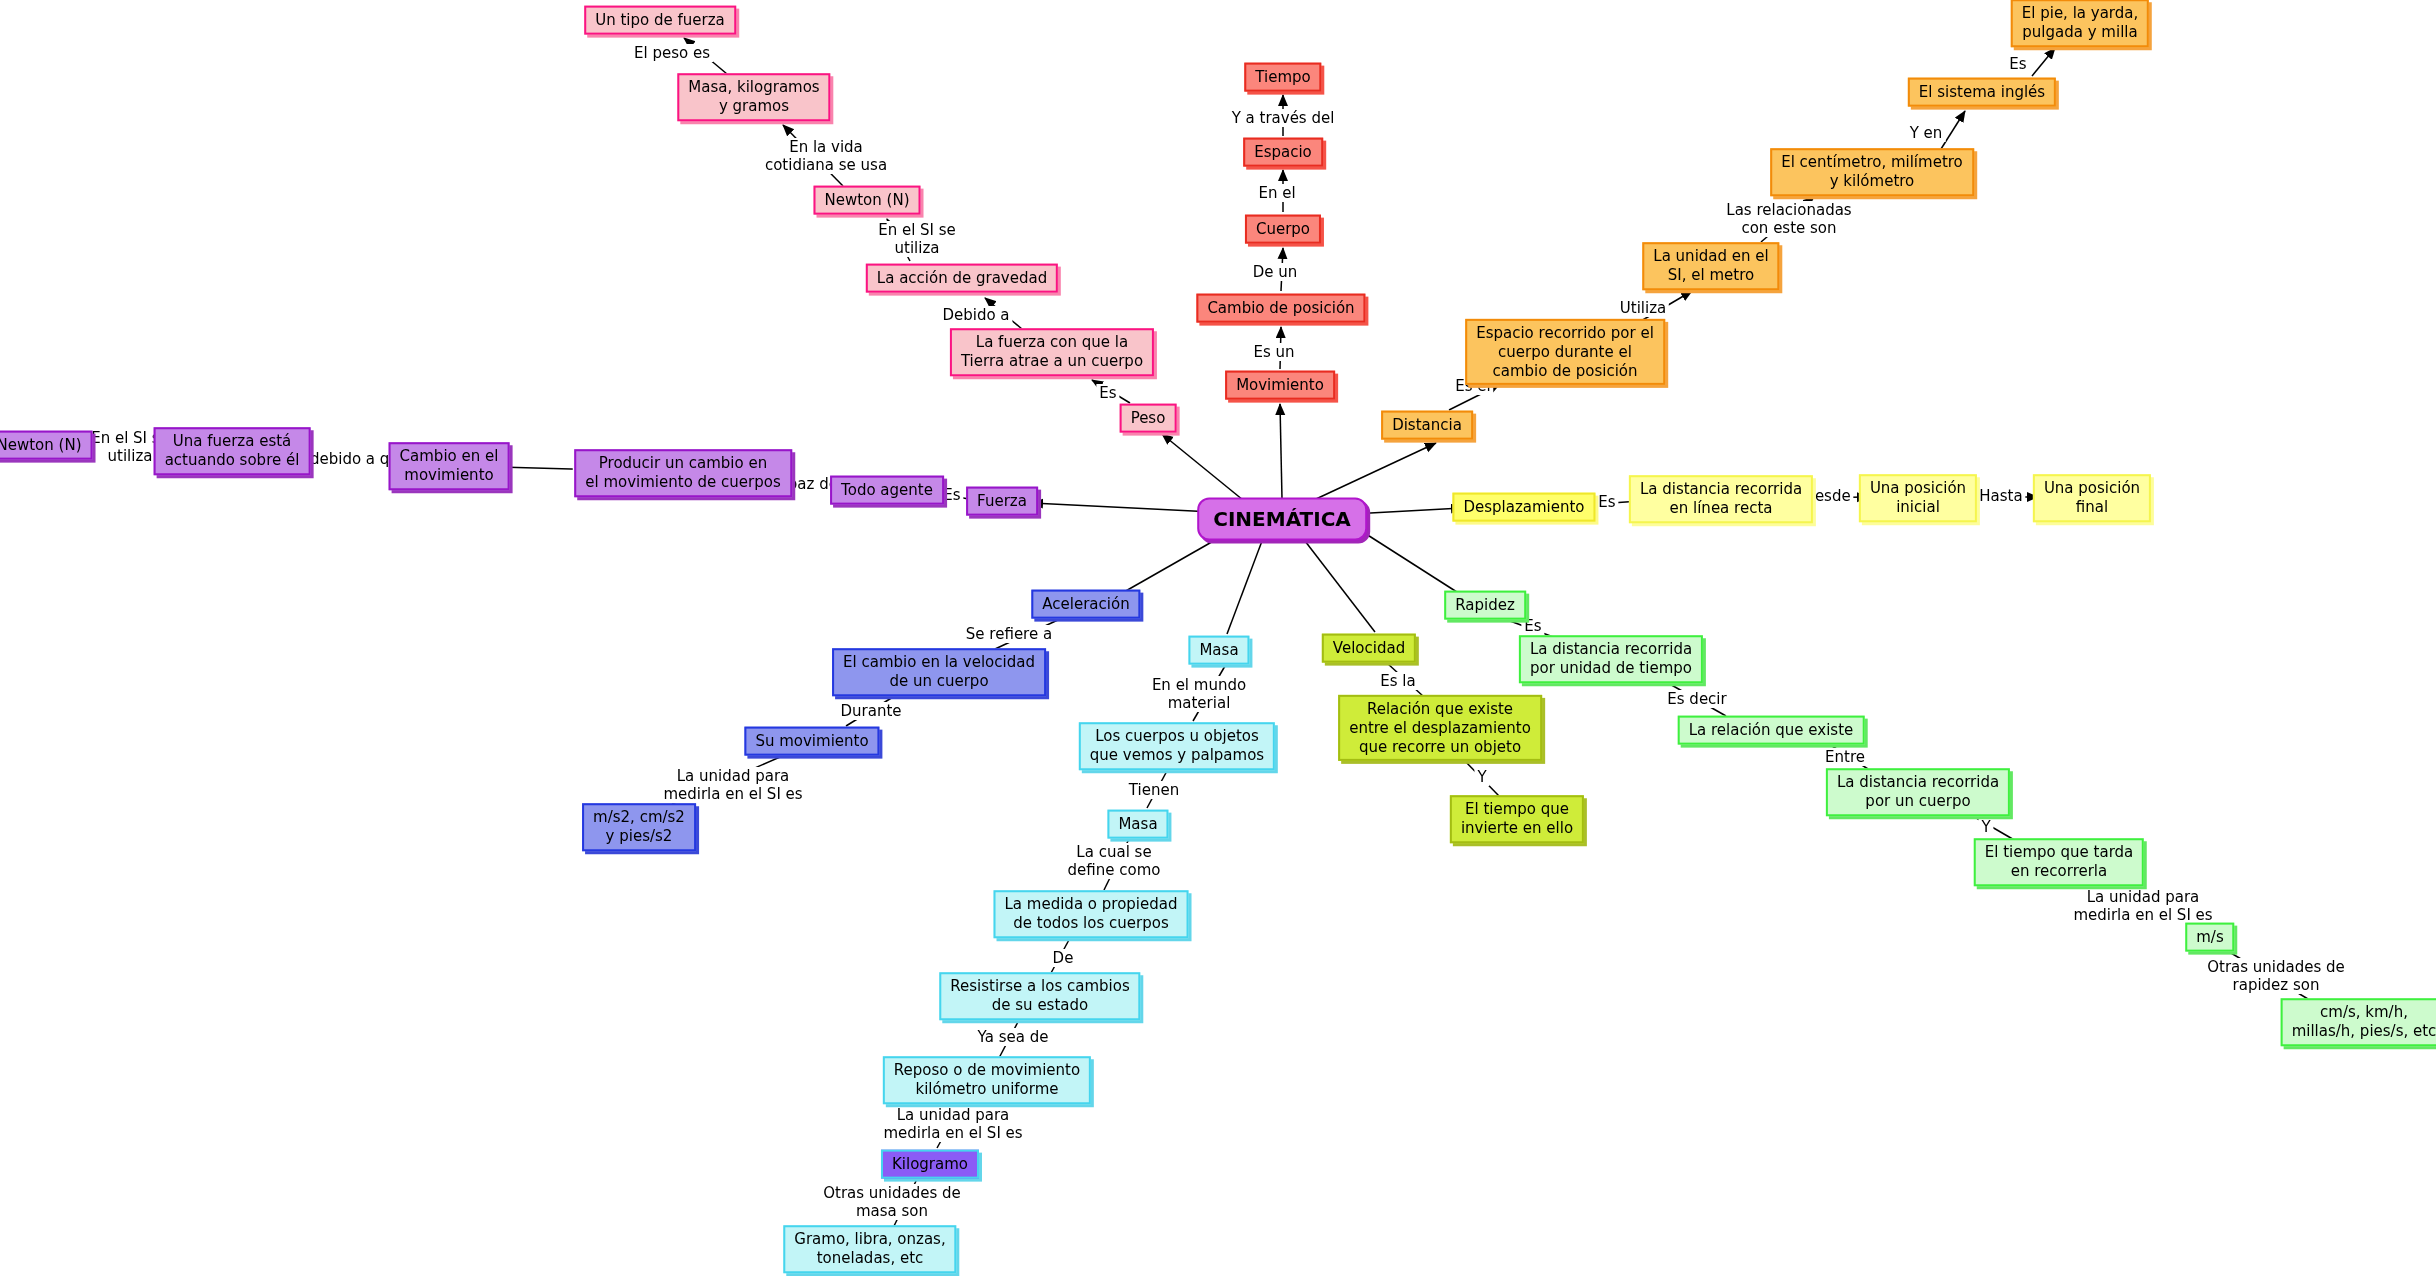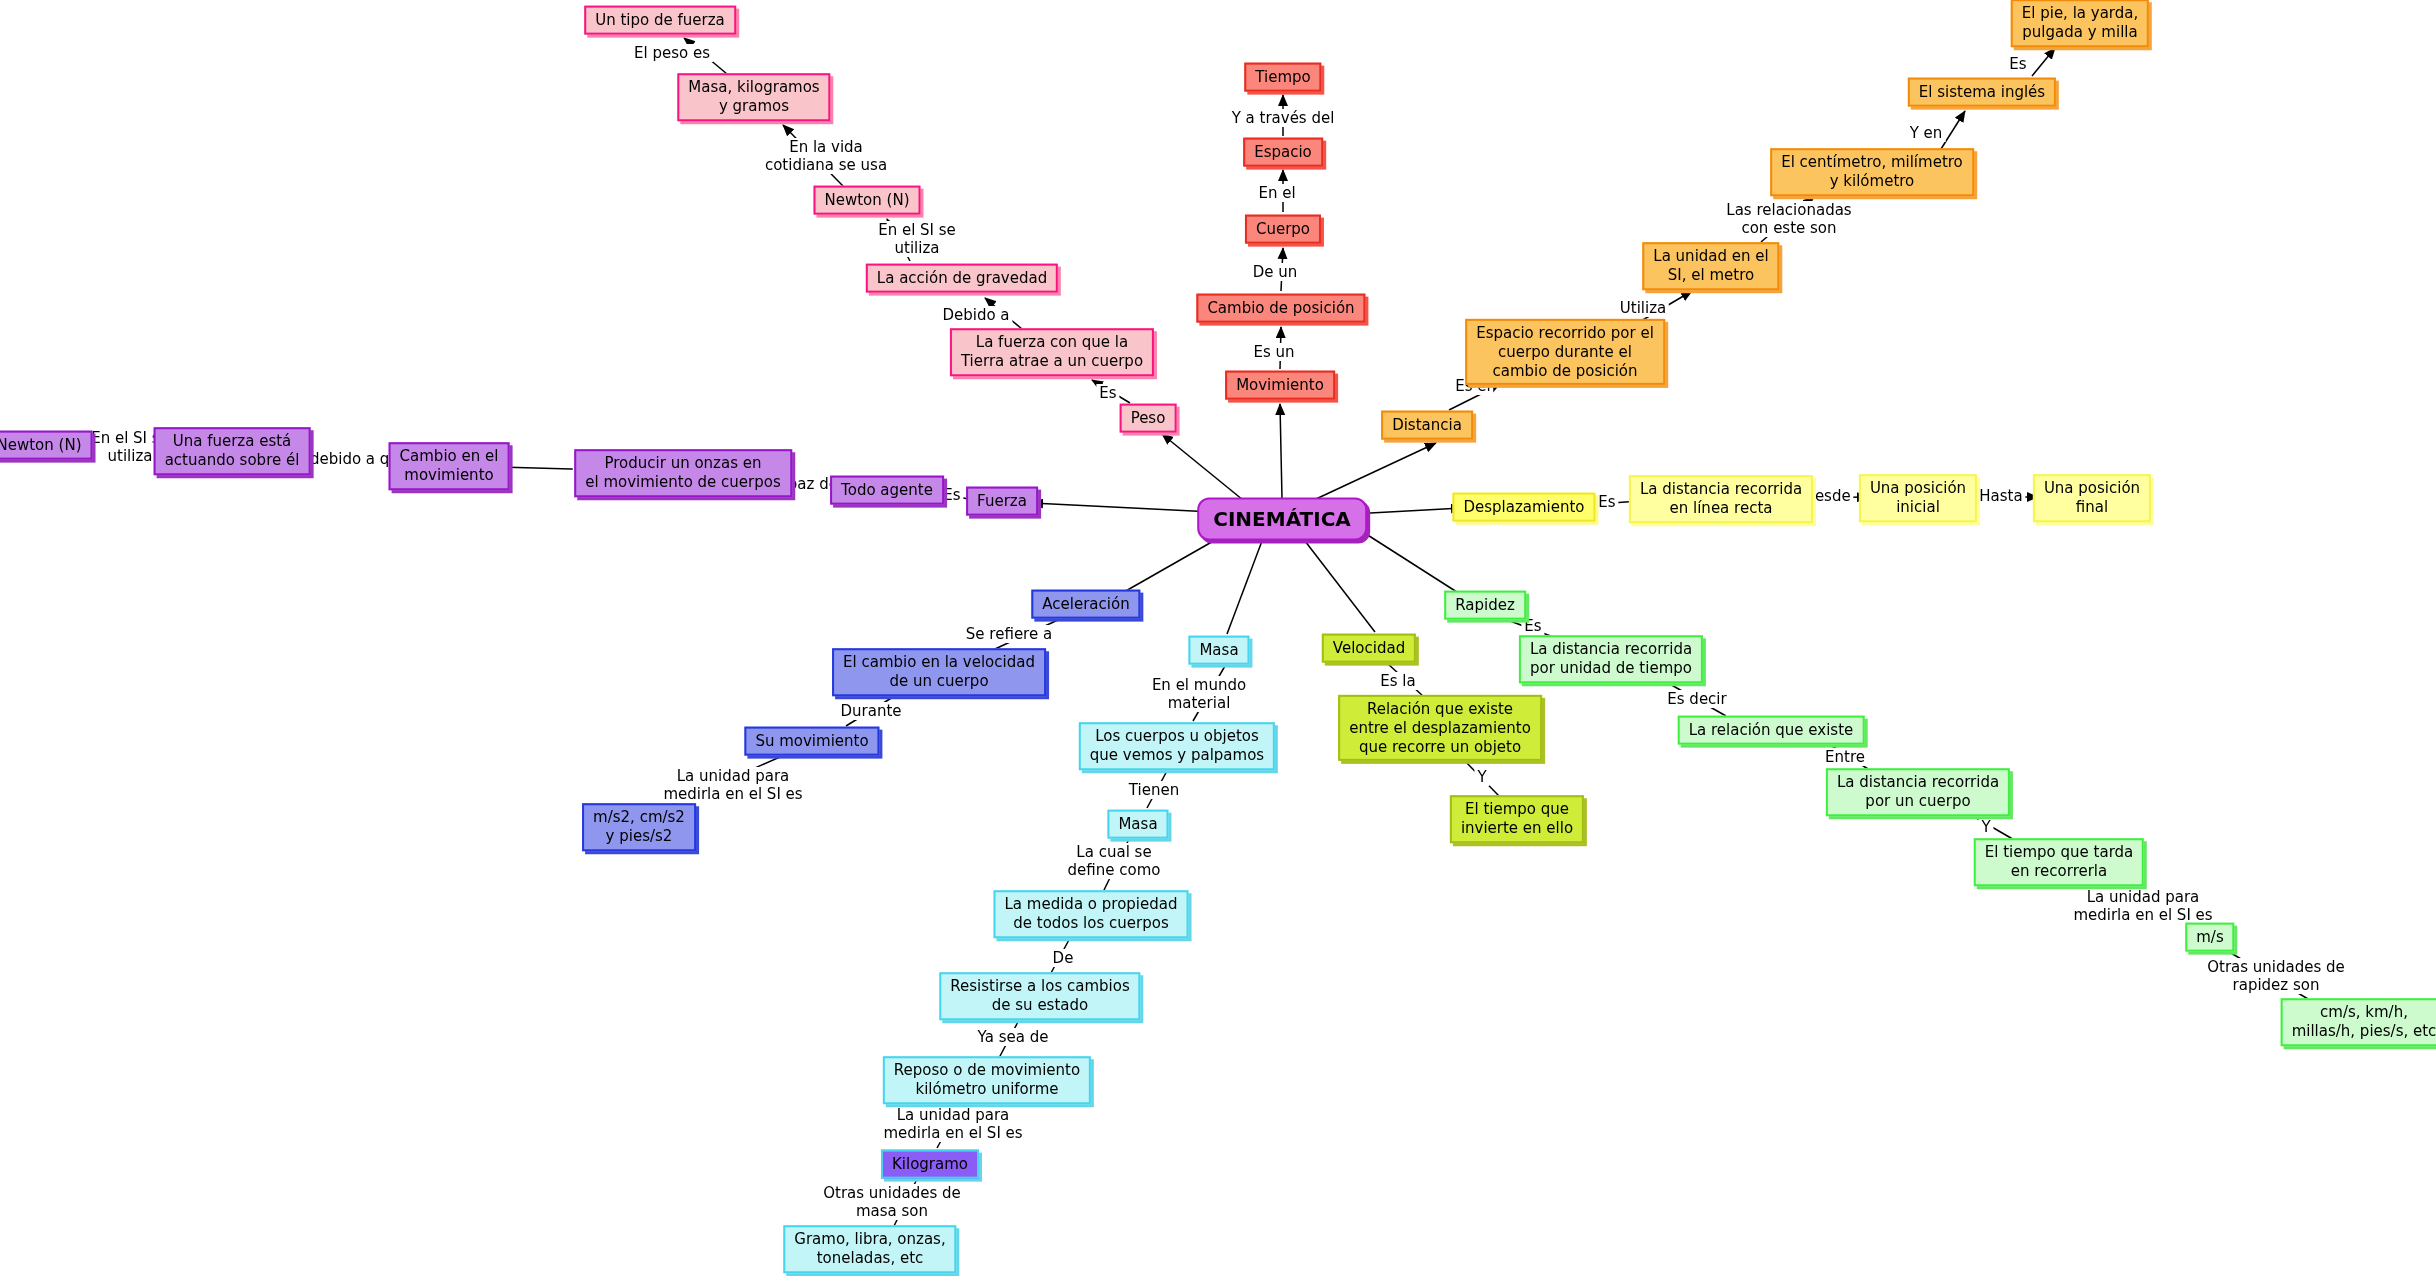--- a/index.html
+++ b/index.html
@@ -161,21 +161,21 @@
     <div class="node" style="left: 1052px; top: 352px; background: rgb(249, 196, 202); border: 2px solid rgb(251, 19, 131); box-shadow: rgb(249, 131, 173) 3px 3px 0px;">La fuerza con que la
 Tierra atrae a un cuerpo</div>
     <div class="node" style="left: 1148px; top: 418px; background: rgb(249, 196, 202); border: 2px solid rgb(251, 19, 131); box-shadow: rgb(249, 131, 173) 3px 3px 0px;">Peso</div>
     <div class="node" style="left: 1280px; top: 385px; background: rgb(251, 134, 124); border: 2px solid rgb(232, 44, 33); box-shadow: rgb(245, 83, 72) 3px 3px 0px;">Movimiento</div>
     <div class="node" style="left: 1281px; top: 308px; background: rgb(251, 134, 124); border: 2px solid rgb(232, 44, 33); box-shadow: rgb(245, 83, 72) 3px 3px 0px;">Cambio de posición</div>
     <div class="node" style="left: 1283px; top: 229px; background: rgb(251, 134, 124); border: 2px solid rgb(232, 44, 33); box-shadow: rgb(245, 83, 72) 3px 3px 0px;">Cuerpo</div>
     <div class="node" style="left: 1283px; top: 152px; background: rgb(251, 134, 124); border: 2px solid rgb(232, 44, 33); box-shadow: rgb(245, 83, 72) 3px 3px 0px;">Espacio</div>
     <div class="node" style="left: 1283px; top: 77px; background: rgb(251, 134, 124); border: 2px solid rgb(232, 44, 33); box-shadow: rgb(245, 83, 72) 3px 3px 0px;">Tiempo</div>
     <div class="node" style="left: 1002px; top: 501px; background: rgb(197, 136, 232); border: 2px solid rgb(152, 21, 201); box-shadow: rgb(154, 54, 189) 3px 3px 0px;">Fuerza</div>
     <div class="node" style="left: 887px; top: 490px; background: rgb(197, 136, 232); border: 2px solid rgb(152, 21, 201); box-shadow: rgb(154, 54, 189) 3px 3px 0px;">Todo agente</div>
-    <div class="node" style="left: 683px; top: 473px; background: rgb(197, 136, 232); border: 2px solid rgb(152, 21, 201); box-shadow: rgb(154, 54, 189) 3px 3px 0px;">Producir un onzas en
+    <div class="node" style="left: 683px; top: 473px; background: rgb(197, 136, 232); border: 2px solid rgb(152, 21, 201); box-shadow: rgb(154, 54, 189) 3px 3px 0px;">Producir un cambio en
 el movimiento de cuerpos</div>
     <div class="node" style="left: 449px; top: 466px; background: rgb(197, 136, 232); border: 2px solid rgb(152, 21, 201); box-shadow: rgb(154, 54, 189) 3px 3px 0px;">Cambio en el
 movimiento</div>
     <div class="node" style="left: 232px; top: 451px; background: rgb(197, 136, 232); border: 2px solid rgb(152, 21, 201); box-shadow: rgb(154, 54, 189) 3px 3px 0px;">Una fuerza está
 actuando sobre él</div>
     <div class="node" style="left: 39px; top: 445px; background: rgb(197, 136, 232); border: 2px solid rgb(152, 21, 201); box-shadow: rgb(154, 54, 189) 3px 3px 0px;">Newton (N)</div>
     <div class="node" style="left: 1427px; top: 425px; background: rgb(252, 196, 94); border: 2px solid rgb(242, 139, 10); box-shadow: rgb(245, 163, 61) 3px 3px 0px;">Distancia</div>
     <div class="node" style="left: 1565px; top: 352px; background: rgb(252, 196, 94); border: 2px solid rgb(242, 139, 10); box-shadow: rgb(245, 163, 61) 3px 3px 0px;">Espacio recorrido por el
 cuerpo durante el
 cambio de posición</div>

